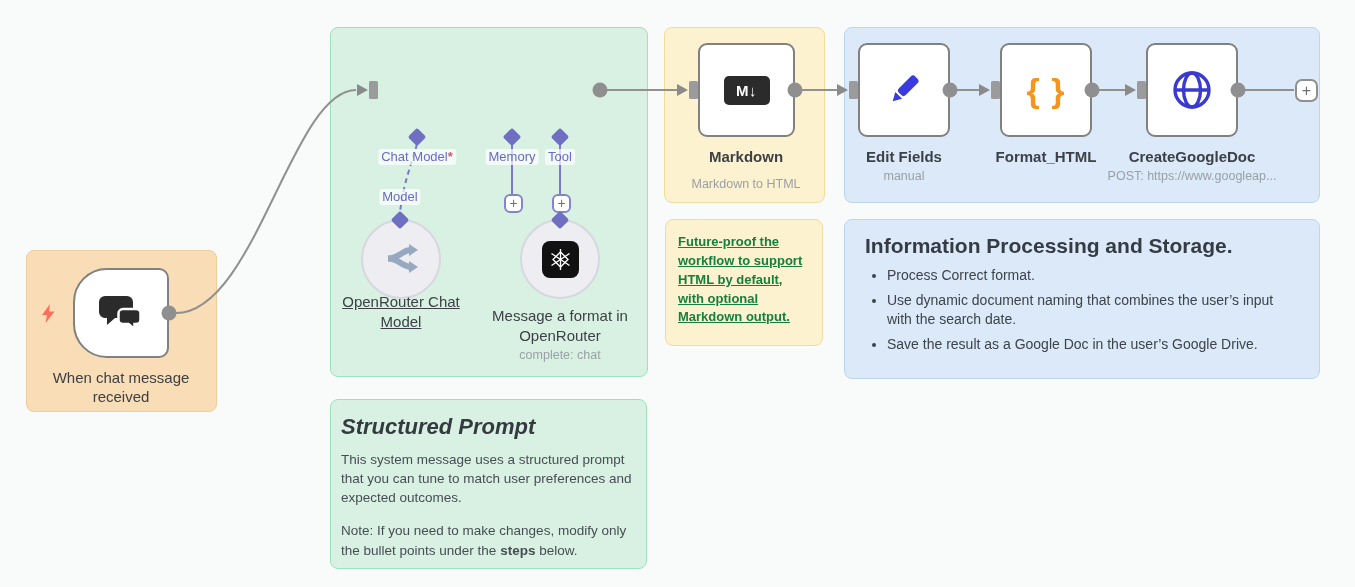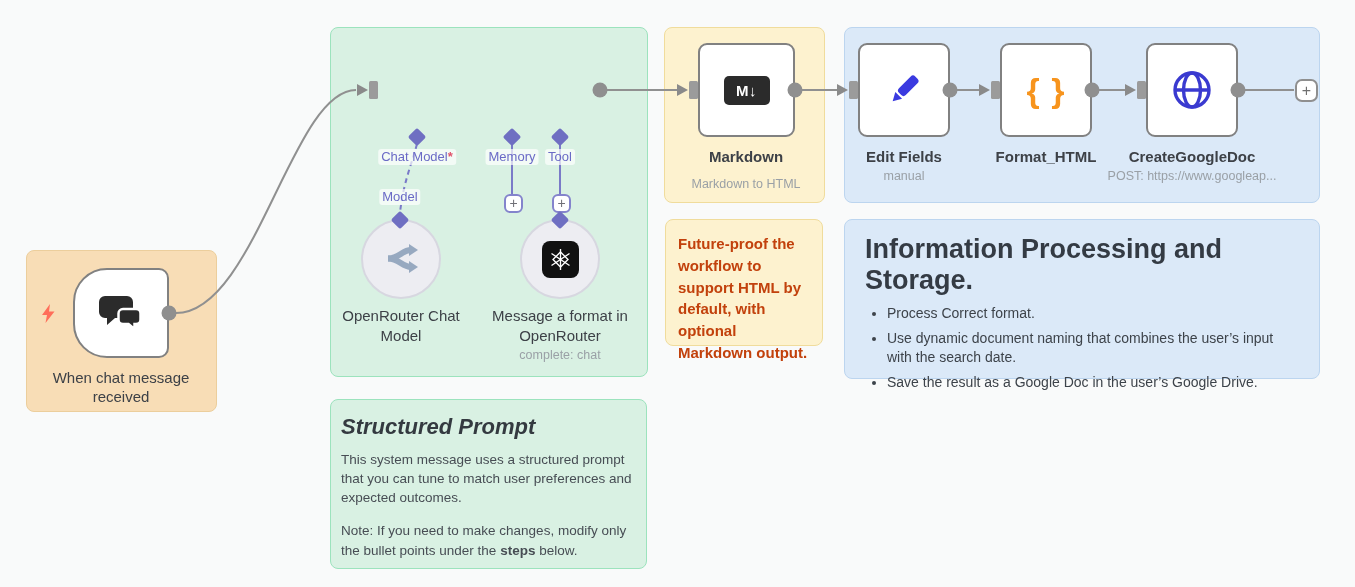--- a/index.html
+++ b/index.html
@@ -37,26 +37,26 @@
   .mini-plus{position:absolute;width:19px;height:19px;background:#fff;border:2px solid #8484cc;
              border-radius:6px;color:#6f6f76;font-size:14px;line-height:15px;text-align:center;}
   .end-plus{position:absolute;width:23px;height:23px;background:#fff;border:2px solid #8f8f8f;
             border-radius:7px;color:#707070;font-size:16px;line-height:19px;text-align:center;}
 
   .out-dot{position:absolute;width:15px;height:15px;border-radius:50%;background:#8f8f8f;
            transform:translate(-50%,-50%);}
   .in-port{position:absolute;width:9px;height:18px;background:#9b9b9b;border-radius:1.5px;}
 
   
-  .blue-title{font-size:27px;font-weight:700;color:#343b44;margin:0 0 8px 0;}
+  .blue-title{font-size:21px;font-weight:700;color:#343b44;margin:0 0 8px 0;}
   .blue-body ul{margin:6px 0 0 0;padding-left:22px;color:#3d434a;font-size:14px;line-height:1.32;}
   .blue-body li{margin-bottom:7px;}
   .green-title{font-size:22px;font-weight:700;font-style:italic;color:#343a40;margin:0 0 10px 0;}
   .green-body{font-size:13.5px;color:#474d54;line-height:1.42;}
-  .yellow-body{font-size:15px;font-weight:700;color:#c2410c;line-height:1.45;}
+  .yellow-body{font-size:13px;font-weight:700;color:#15803d;line-height:1.45;text-decoration:underline;}
 
   .md-badge{background:#2b2b2b;color:#fff;border-radius:5px;width:46px;height:29px;
             display:flex;align-items:center;justify-content:center;font-weight:700;font-size:15px;letter-spacing:.5px;}
   .brace-icon{color:#f7941d;font-size:34px;font-weight:700;letter-spacing:1px;}
   .px-badge{width:37px;height:37px;background:#111;border-radius:8px;display:flex;align-items:center;justify-content:center;}
   .agent-title{font-size:16.5px;font-weight:600;color:#33373d;margin-left:14px;}
 </style>
 </head>
 <body>
 
@@ -143,21 +143,21 @@
     <svg width="42" height="42" viewBox="0 0 42 42">
       <g stroke="#97a9c0" stroke-width="6" fill="none">
         <path d="M31 12 C22 12, 19 20.5, 8 20.5"></path>
         <path d="M31 29 C22 29, 19 20.5, 8 20.5"></path>
       </g>
       <polygon points="29,6 29,18 38,12" fill="#97a9c0"></polygon>
       <polygon points="29,23 29,35 38,29" fill="#97a9c0"></polygon>
     </svg>
   </div>
   <div class="diamond" style="left:400px;top:220px;"></div>
-  <div class="circle-label" style="left:401px;top:306px;">
+  <div class="circle-label" style="left:401px;top:292px;text-decoration:underline;">
     <div>OpenRouter Chat</div>
       <div>Model</div>
   </div>
 
   <div class="circle-node" style="left:520px;top:219px;">
     <div class="px-badge">
       <svg width="27" height="27" viewBox="0 0 36 36">
         <g stroke="#ffffff" stroke-width="1.8" fill="none">
           <path d="M18 4 V32"></path>
           <path d="M6 10 L30 26"></path>

